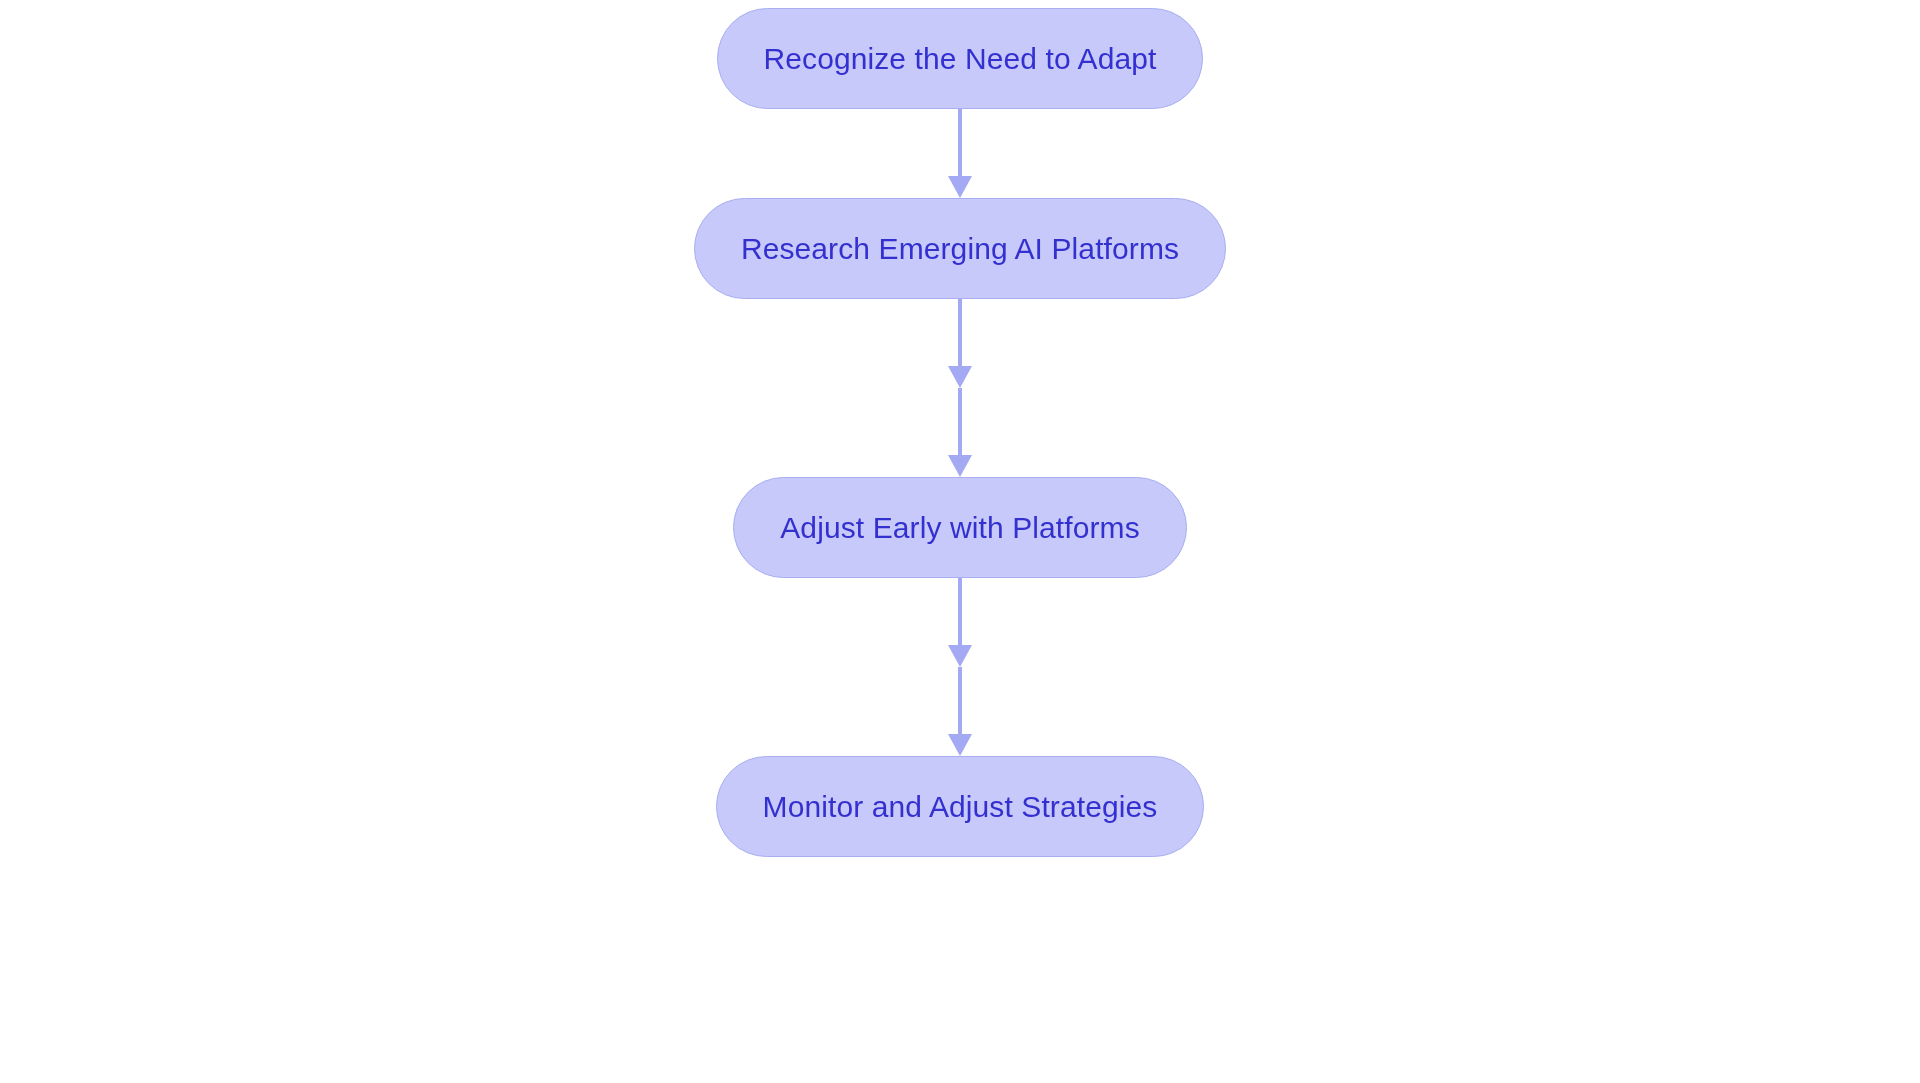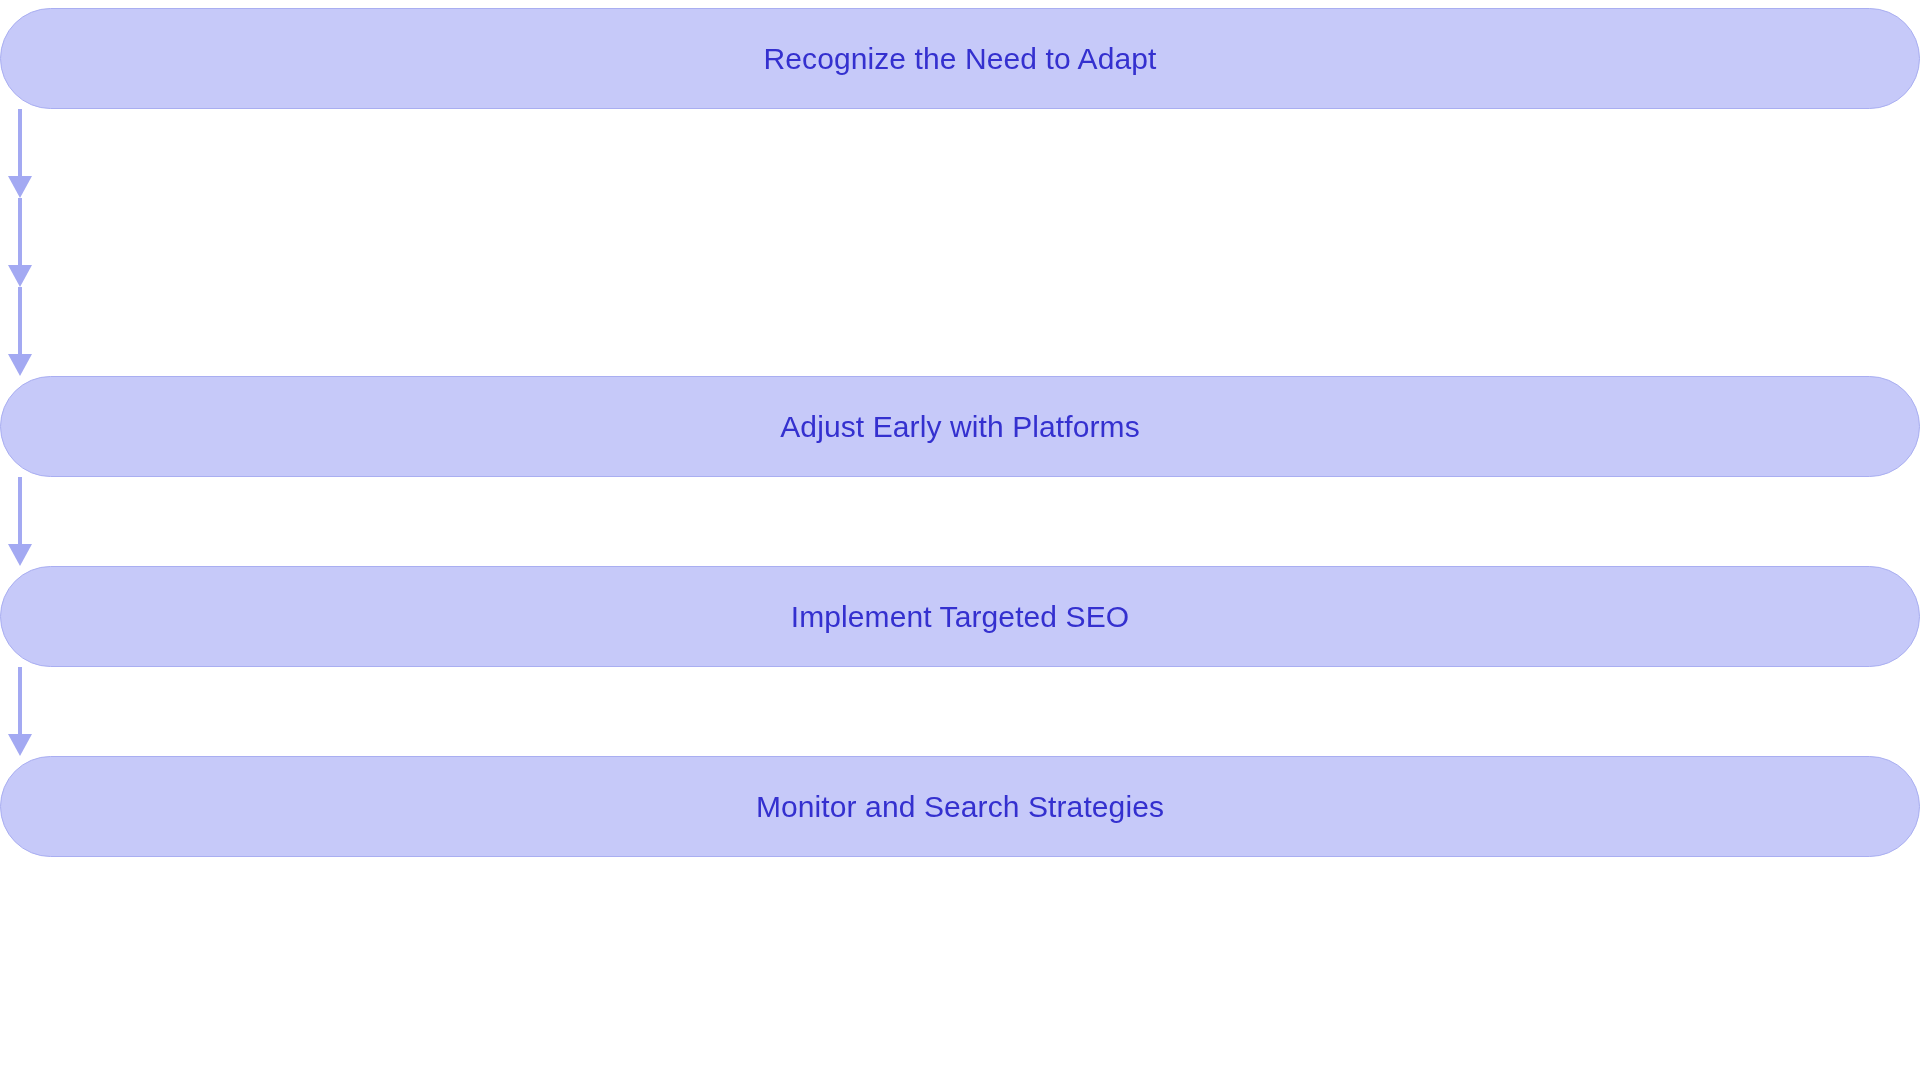--- a/index.html
+++ b/index.html
@@ -20,20 +20,21 @@
     background: #ffffff;
   }
   .flow-column {
     position: absolute;
     left: 0;
     top: 0;
     width: 1920px;
     height: 1014px;
     display: flex;
     flex-direction: column;
+    align-items: center;
     justify-content: flex-start;
     padding-top: 8px;
     box-sizing: border-box;
   }
   .node {
     box-sizing: border-box;
     height: 101px;
     display: flex;
     align-items: center;
     justify-content: center;
@@ -66,20 +67,23 @@
 
     <div class="node">
       <span class="node-label">Recognize the Need to Adapt</span>
     </div>
 
     <svg class="connector" viewBox="0 0 40 89">
       <line x1="20" y1="0" x2="20" y2="74" stroke="#a3a9f2" stroke-width="4"></line>
       <polygon points="20,89 8,67 32,67" fill="#a3a9f2"></polygon>
     </svg>
 
+    <div class="node">
+      <span class="node-label">Research Emerging AI Platforms</span>
+    </div>
 
     <svg class="connector" viewBox="0 0 40 89">
       <line x1="20" y1="0" x2="20" y2="74" stroke="#a3a9f2" stroke-width="4"></line>
       <polygon points="20,89 8,67 32,67" fill="#a3a9f2"></polygon>
     </svg>
 
 
     <svg class="connector" viewBox="0 0 40 89">
       <line x1="20" y1="0" x2="20" y2="74" stroke="#a3a9f2" stroke-width="4"></line>
       <polygon points="20,89 8,67 32,67" fill="#a3a9f2"></polygon>
@@ -87,27 +91,24 @@
 
     <div class="node">
       <span class="node-label">Adjust Early with Platforms</span>
     </div>
 
     <svg class="connector" viewBox="0 0 40 89">
       <line x1="20" y1="0" x2="20" y2="74" stroke="#a3a9f2" stroke-width="4"></line>
       <polygon points="20,89 8,67 32,67" fill="#a3a9f2"></polygon>
     </svg>
 
-    <div class="node">
-      <span class="node-label">Implement Targeted SEO</span>
-    </div>
 
     <svg class="connector" viewBox="0 0 40 89">
       <line x1="20" y1="0" x2="20" y2="74" stroke="#a3a9f2" stroke-width="4"></line>
       <polygon points="20,89 8,67 32,67" fill="#a3a9f2"></polygon>
     </svg>
 
     <div class="node">
-      <span class="node-label">Monitor and Search Strategies</span>
+      <span class="node-label">Monitor and Adjust Strategies</span>
     </div>
 
   </div>
 </div>
 
 </body></html>

